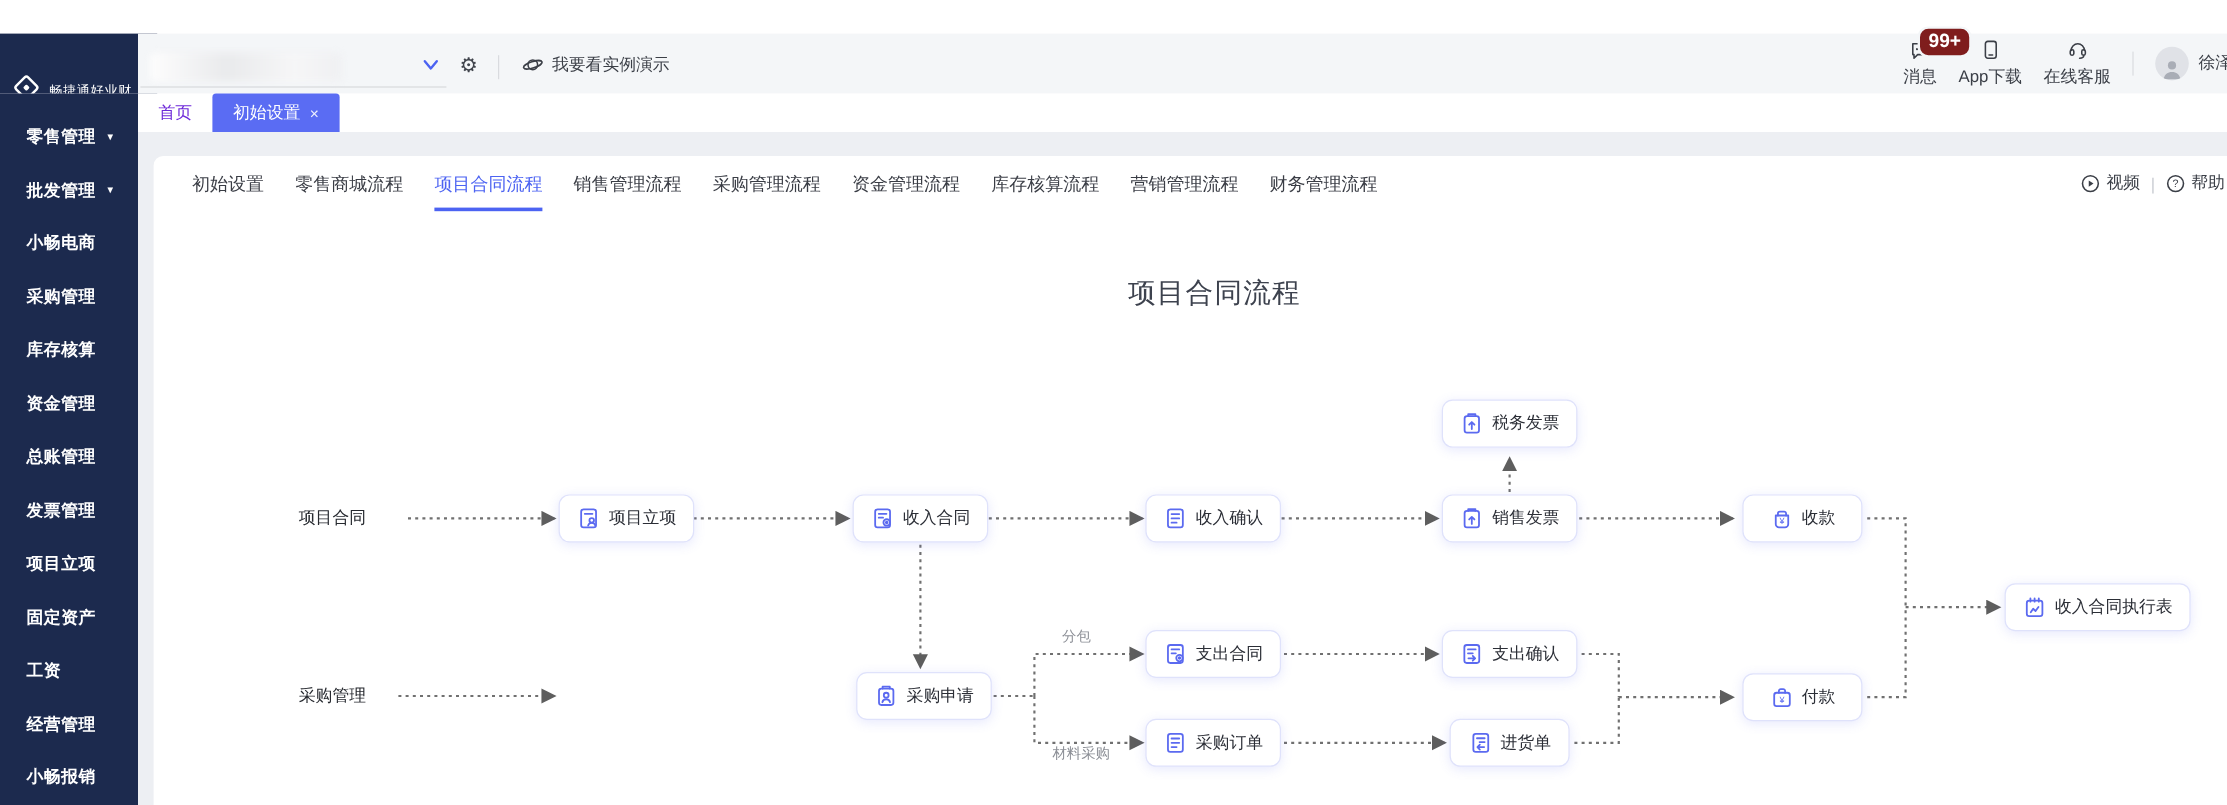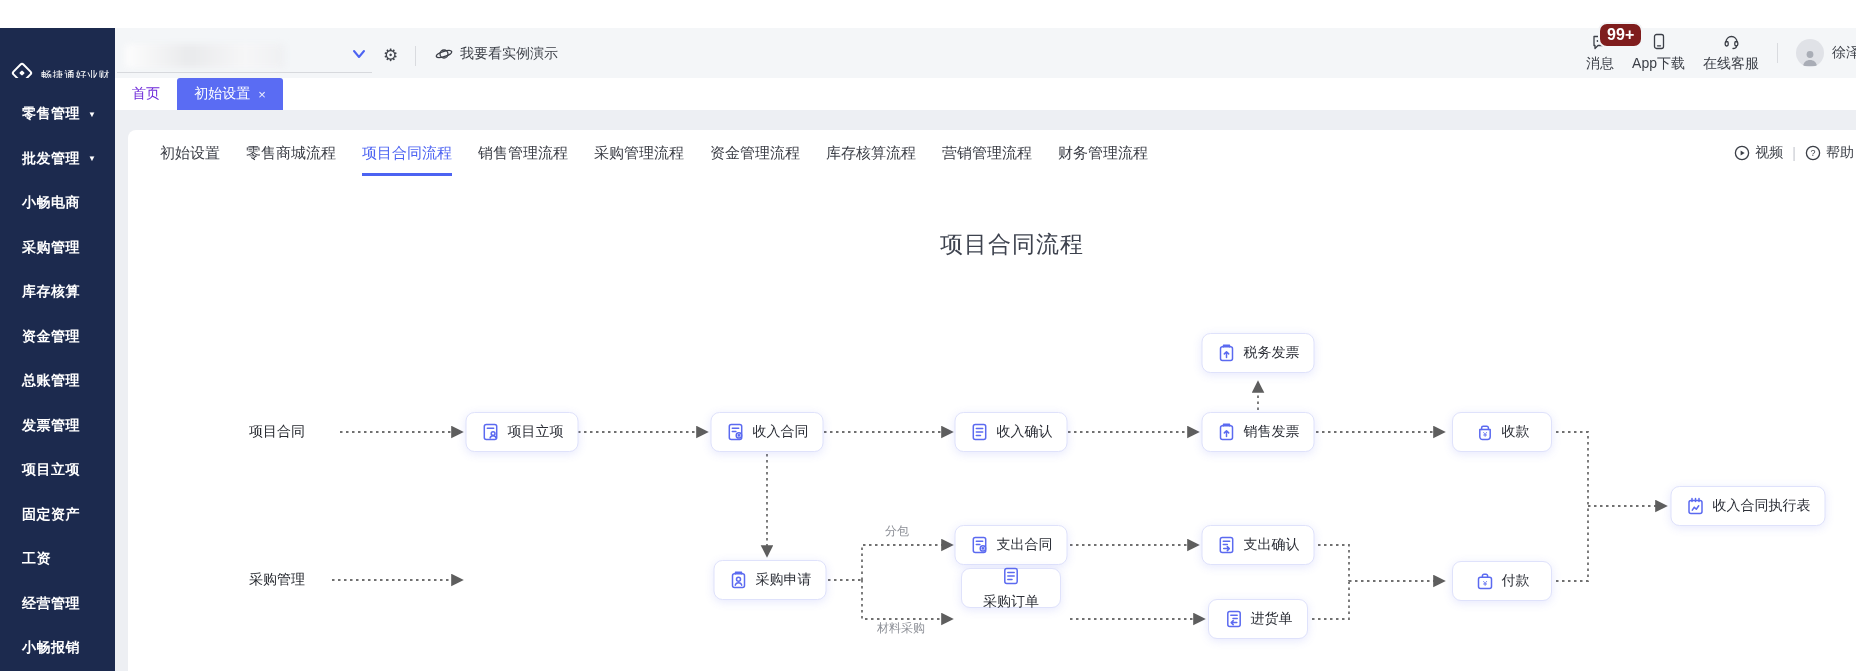--- a/index.html
+++ b/index.html
@@ -375,21 +375,21 @@
           <g fill="none" stroke="#5b6af0" stroke-width="1.5" stroke-linecap="round" stroke-linejoin="round">
             <rect x="3.8" y="2.5" width="12.4" height="15" rx="2"></rect>
             <path d="M6.8 6.2h6.4M6.8 9.4h3.6"></path>
             <circle cx="13.4" cy="13.4" r="2.7"></circle>
             <circle cx="13.4" cy="13.4" r=".7" fill="#5b6af0"></circle>
           </g>
         </svg>
       </span>
       <span class="n-label">支出合同</span>
     </div>
-    <div class="flow-node" style="left: 1011px; top: 588px; flex-direction: column;">
+    <div class="flow-node" style="left: 1011px; top: 619px;">
       <span class="n-icon">
         <svg class="ic" width="20" height="20" viewBox="0 0 20 20">
           <g fill="none" stroke="#5b6af0" stroke-width="1.5" stroke-linecap="round" stroke-linejoin="round">
             <rect x="3.8" y="2.5" width="12.4" height="15" rx="2"></rect>
             <path d="M6.8 6.4h6.4M6.8 10h6.4M6.8 13.6h4.2"></path>
           </g>
         </svg>
       </span>
       <span class="n-label">采购订单</span>
     </div>

